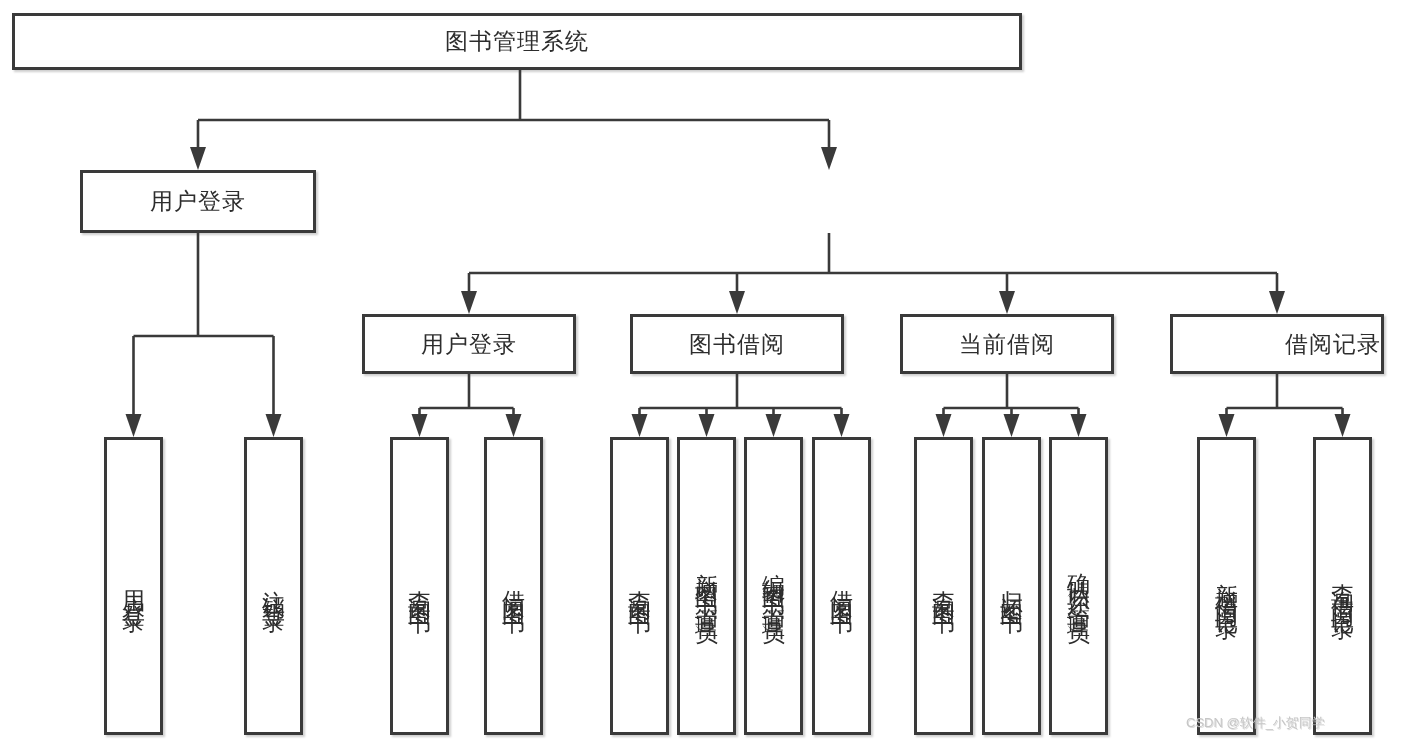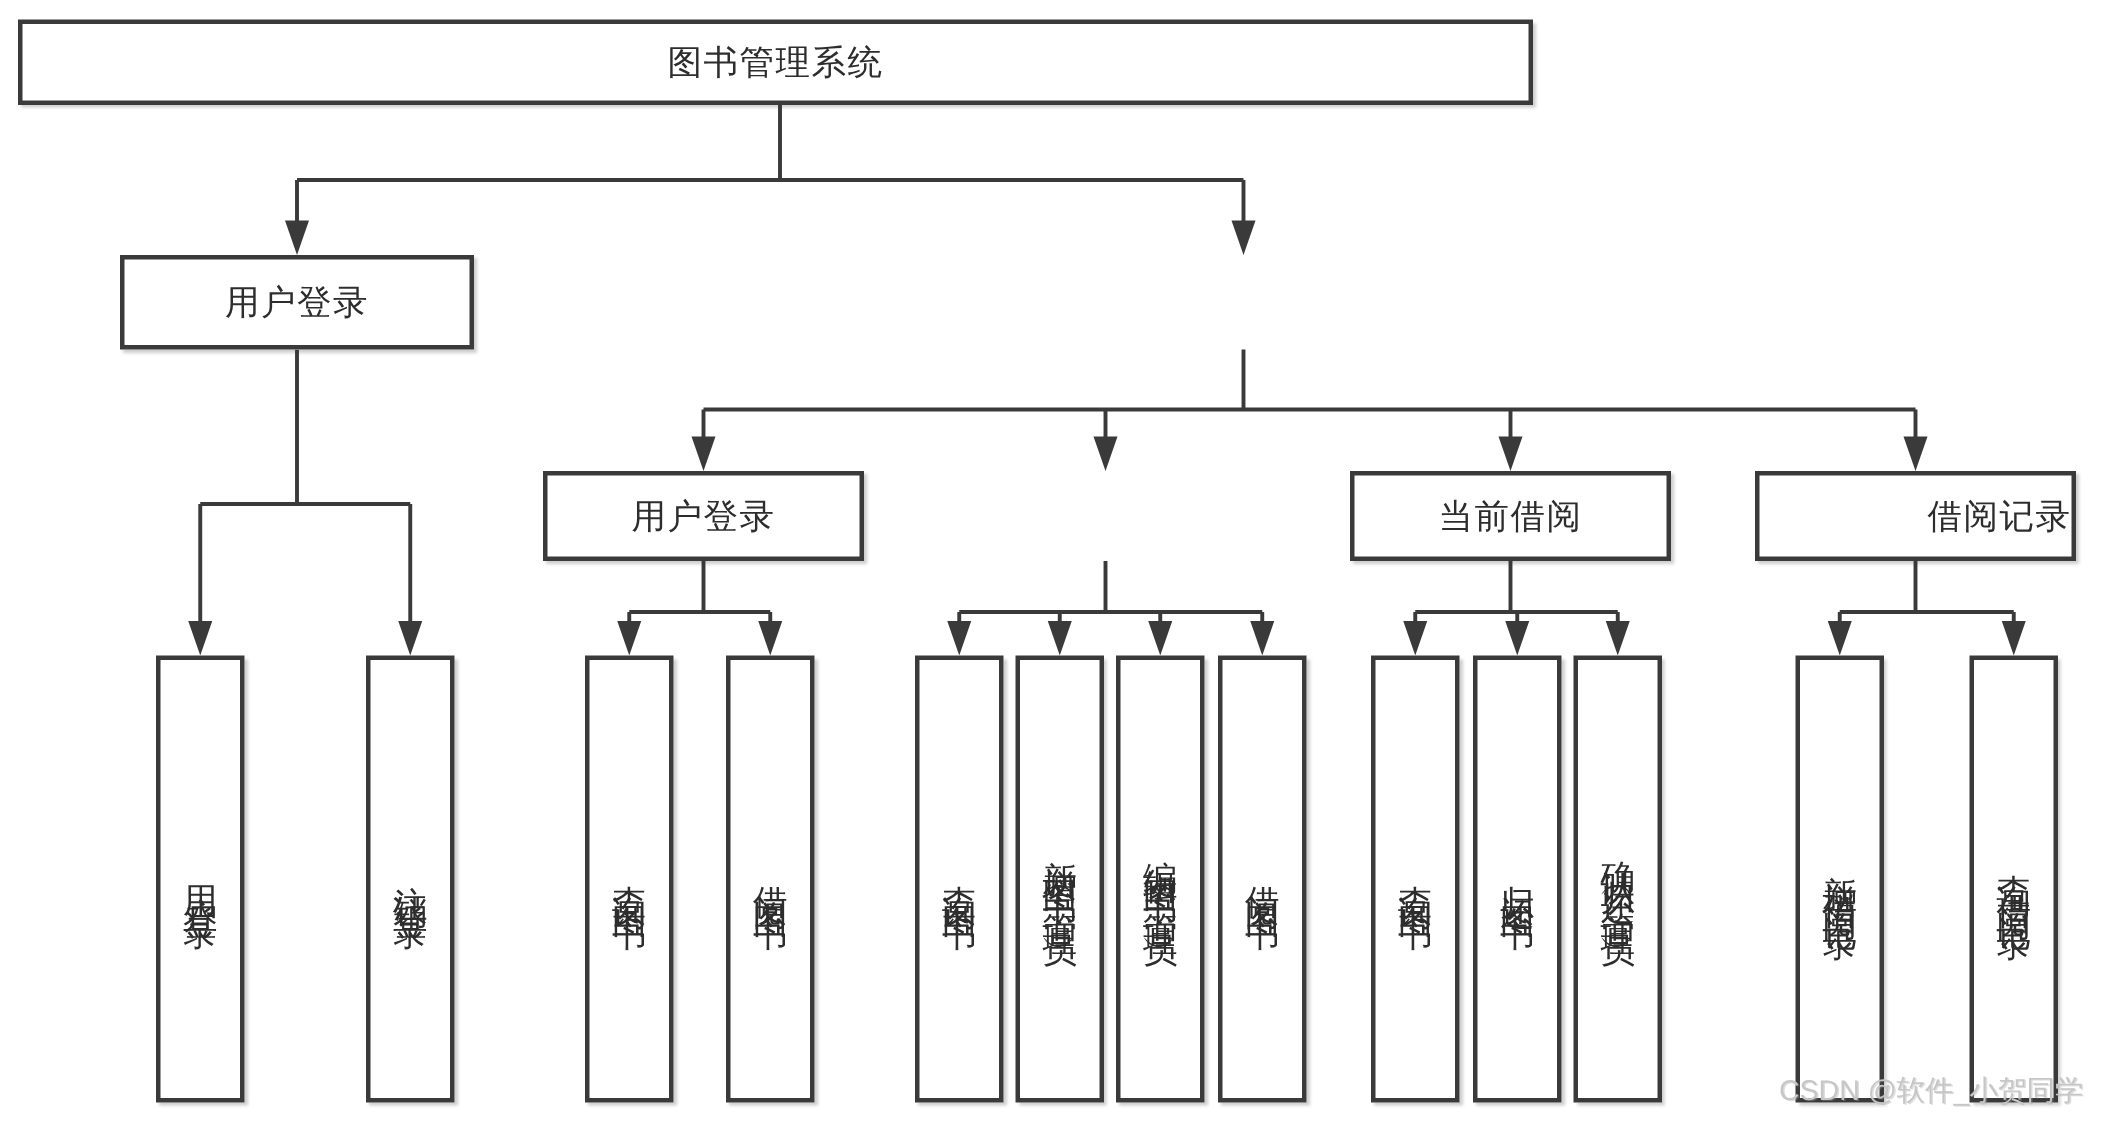--- a/index.html
+++ b/index.html
@@ -46,21 +46,21 @@
     writing-mode: vertical-rl;
     font-size: 23px;
     letter-spacing: 7px;
     color: var(--text, #2d2d2d);
     line-height: 1;
   }
   .watermark {
     position: absolute;
     left: 1186px;
     top: 714px;
-    font-size: 19px;
+    font-size: 13px;
     color: var(--wm, #c6c6c6);
     white-space: nowrap;
     text-shadow: 1px 1px 0 rgba(160,160,160,0.35);
     z-index: 5;
   }
 </style>
 </head>
 <body>
 
 <div class="canvas">
@@ -119,20 +119,23 @@
     <span class="hlabel">图书管理系统</span>
   </div>
 
   <div class="box" style="left:80px; top:170px; width:236px; height:63px;">
     <span class="hlabel">用户登录</span>
   </div>
 
   <div class="box" style="left:362px; top:314px; width:214px; height:60px;">
     <span class="hlabel">用户登录</span>
   </div>
+  <div class="box" style="left:630px; top:314px; width:214px; height:60px;">
+    <span class="hlabel">图书借阅</span>
+  </div>
   <div class="box" style="left:900px; top:314px; width:214px; height:60px;">
     <span class="hlabel">当前借阅</span>
   </div>
   <div class="box" style="left:1170px; top:314px; width:214px; height:60px;justify-content:flex-end;">
     <span class="hlabel">借阅记录</span>
   </div>
 
   <div class="box" style="left:104px; top:437px; width:59px; height:298px;">
     <span class="vlabel">用户登录</span>
   </div>

